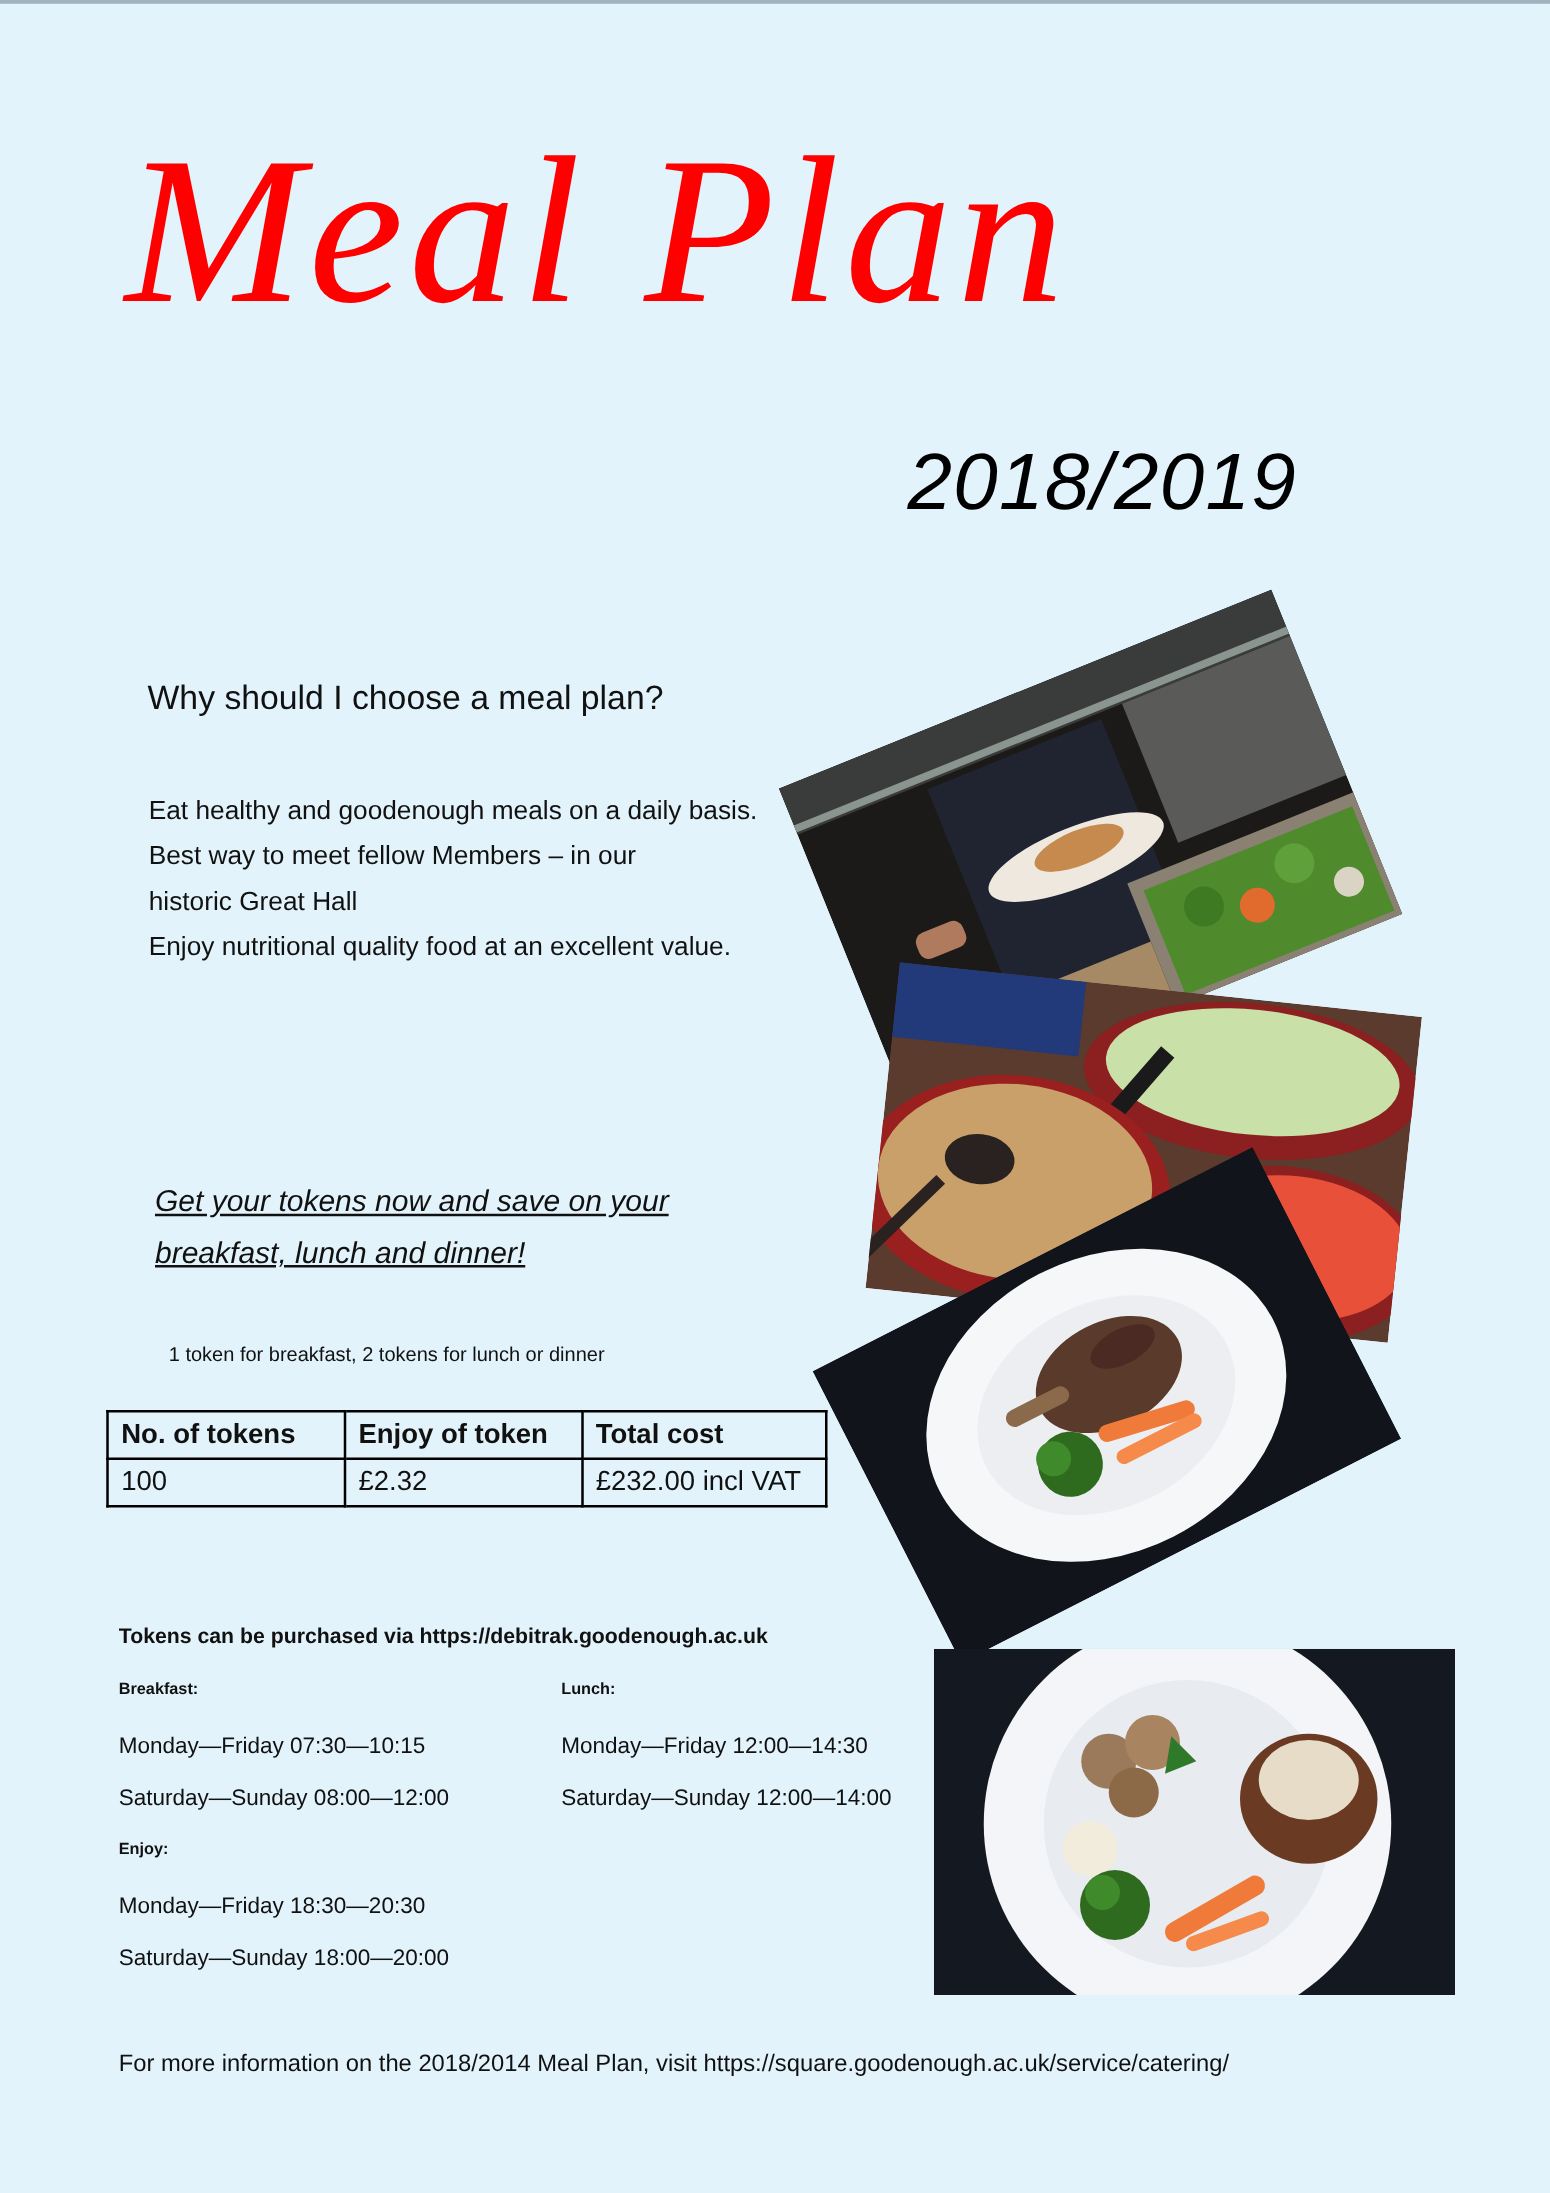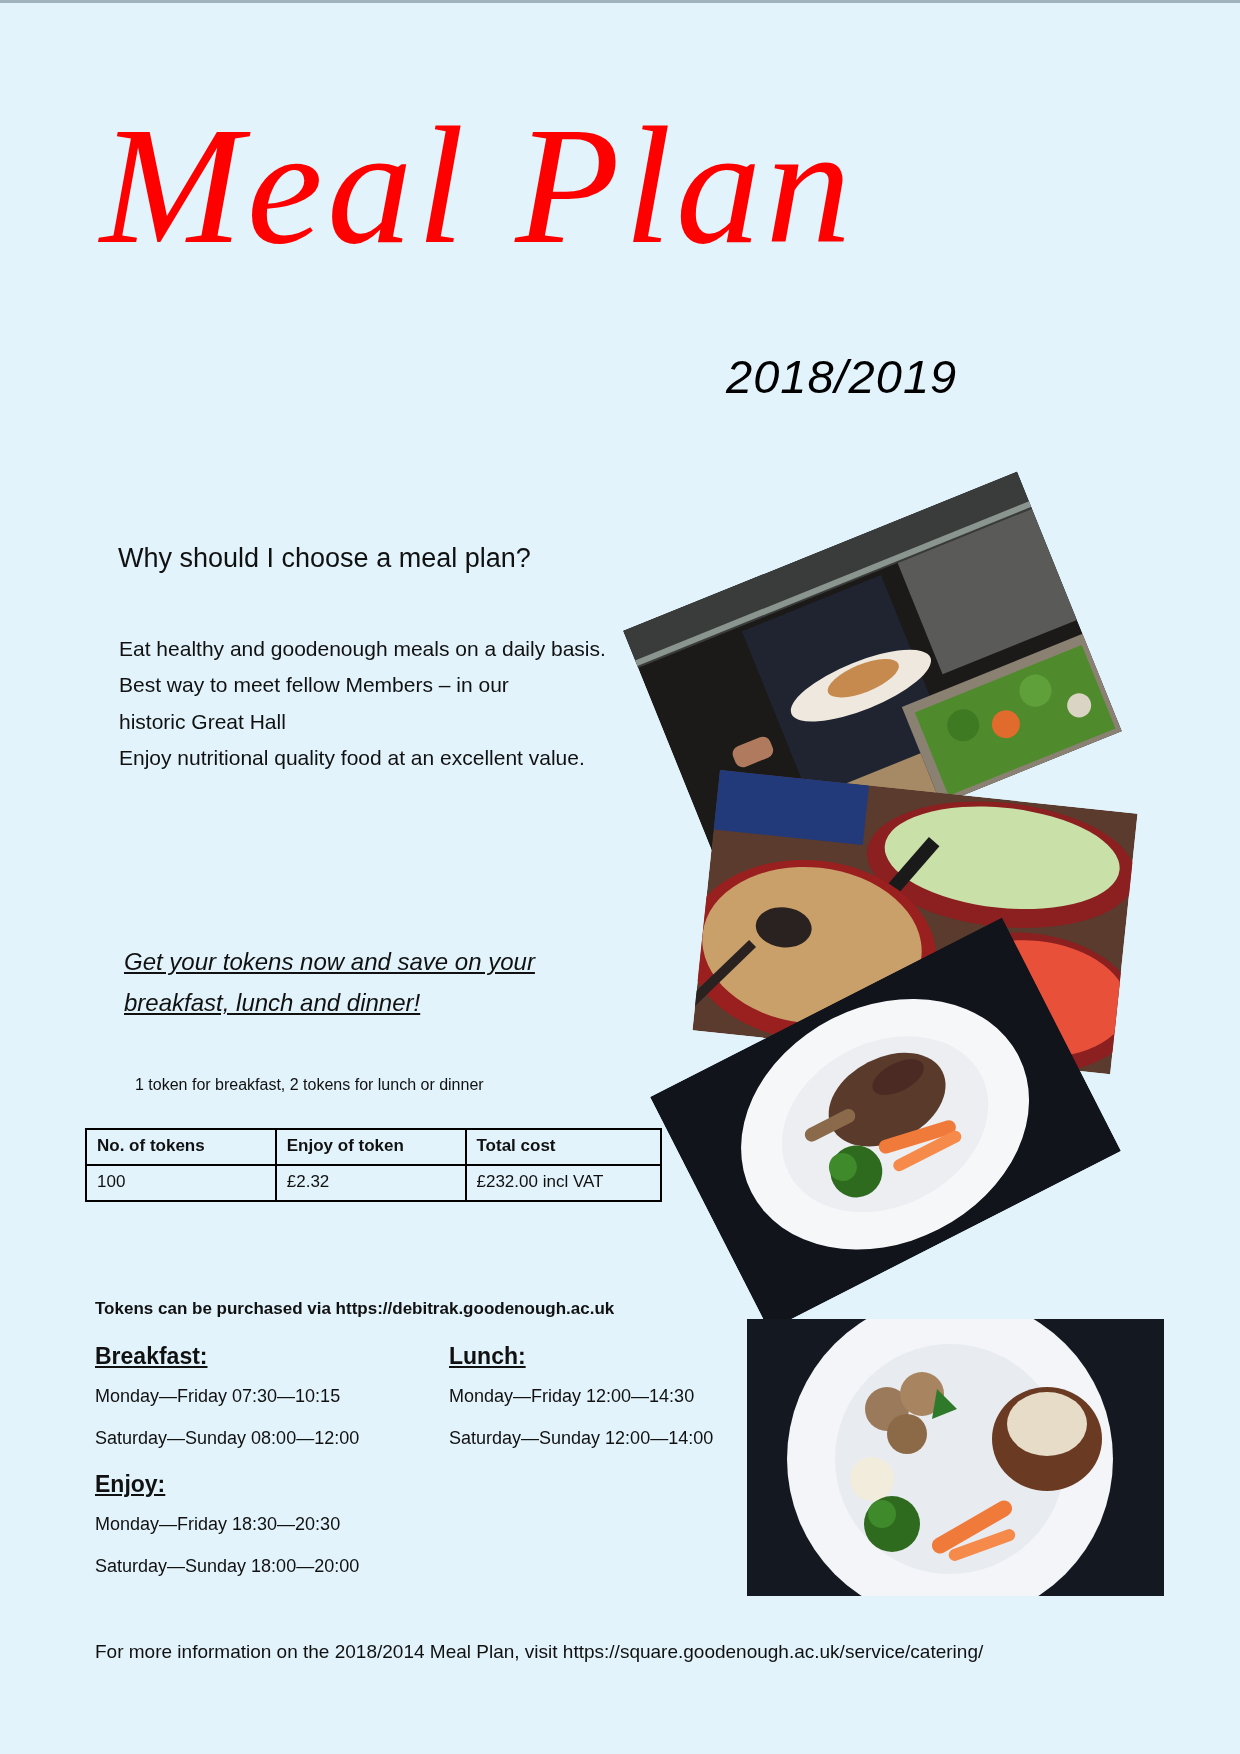--- a/index.html
+++ b/index.html
@@ -1,31 +1,31 @@
 <!DOCTYPE html>
 <html><head>
 <meta charset="utf-8">
 <style>
   html, body { margin:0; padding:0; }
   body { width:1240px; height:1754px; background:#e2f3fb; position:relative; overflow:hidden;
          font-family:"Liberation Sans", sans-serif; color:#111; border-top:3px solid #9fb2bd; box-sizing:border-box; }
   .abs { position:absolute; }
   .title { left:100px; top:98px; font-family:"Liberation Serif", serif; font-style:italic; color:#ff0000;
            font-size:168px; line-height:1; letter-spacing:4px; white-space:nowrap; transform:scaleX(1.02); transform-origin:left; }
-  .year { left:726px; top:350px; font-style:italic; font-size:47px; line-height:1; color:#000; letter-spacing:1px; white-space:nowrap; }
+  .year { left:726px; top:350px; font-style:italic; font-size:64px; line-height:1; color:#000; letter-spacing:1px; white-space:nowrap; }
   .why { left:118px; top:540px; font-size:27px; color:#111; white-space:nowrap; }
   .benefits { left:119px; top:628px; width:520px; font-size:21px; line-height:36.4px; color:#111; }
   .benefits div { white-space:normal; }
   .cta { left:124px; top:938px; width:480px; font-size:24px; font-style:italic; line-height:41px; text-decoration:underline; color:#111; }
   .tokenline { left:135px; top:1073px; font-size:16px; white-space:nowrap; }
-  table.tokens { left:85px; top:1125px; width:577px; border-collapse:collapse; font-size:17px; }
+  table.tokens { left:85px; top:1125px; width:577px; border-collapse:collapse; font-size:22px; }
   table.tokens td, table.tokens th { border:2.5px solid #000; padding:4px 10px 6px 10px; text-align:left; height:24px; }
   table.tokens th { font-weight:bold; }
   .purchase { left:95px; top:1296px; font-size:17px; font-weight:bold; white-space:nowrap; }
-  .meal-h { font-size:23px; font-weight:bold; text-decoration:underline; white-space:nowrap; }
+  .meal-h { font-size:13px; font-weight:bold; white-space:nowrap; }
   .slot { font-size:18px; white-space:nowrap; }
   .footer { left:95px; top:1638px; font-size:19px; white-space:nowrap; }
   .photo { position:absolute; overflow:hidden; box-shadow:0 0 0 0 transparent; }
   .photo svg { display:block; width:100%; height:100%; }
 </style>
 </head>
 <body>
 
 <div class="abs title">Meal Plan</div>
 <div class="abs year">2018/2019</div>

